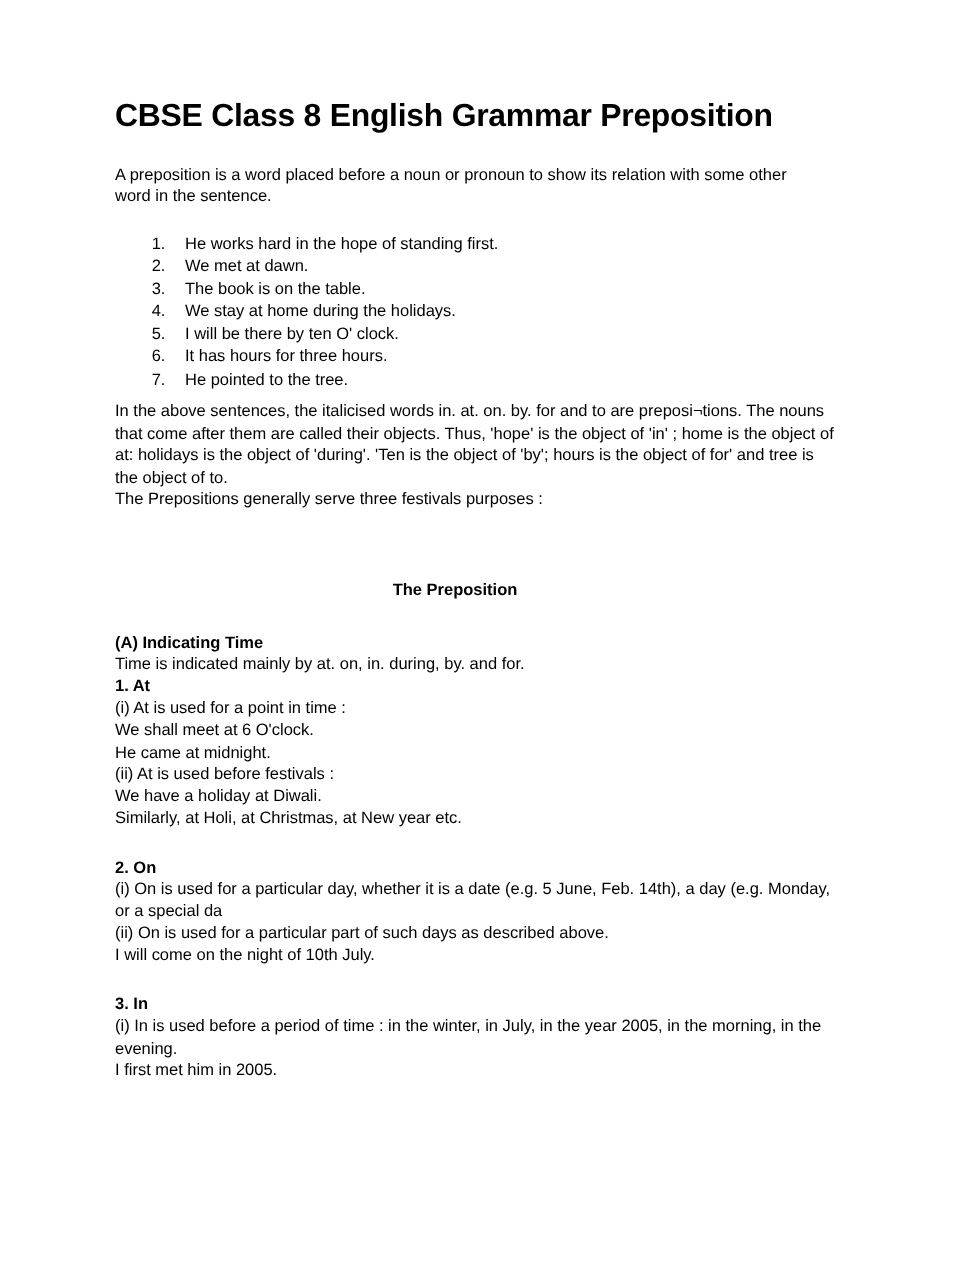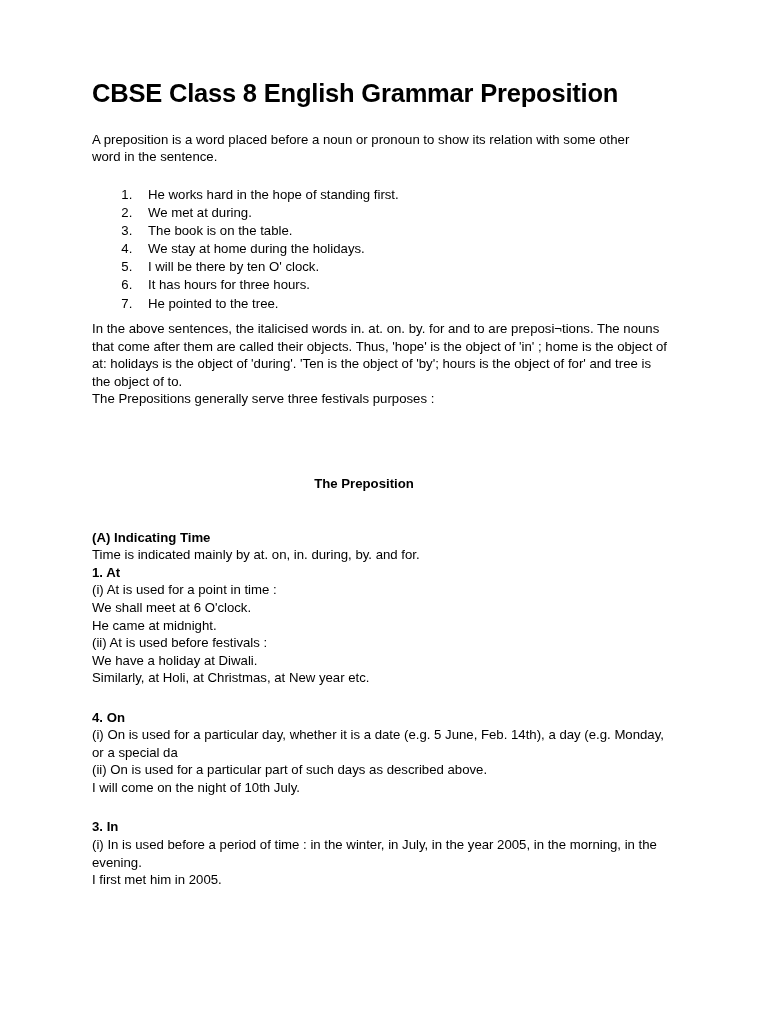--- a/index.html
+++ b/index.html
@@ -53,21 +53,21 @@
   .gap-md { height: 22px; }
   .gap-lg { height: 30px; }
   .list-lines {
     font-size: 13.2px;
     line-height: 1.33;
   }
   .center-head {
     text-align: center;
     font-size: 13.2px;
     font-weight: bold;
-    margin: 16px;
+    margin: 4px;
     padding-right: 40px;
   }
   .bold-line {
     font-weight: bold;
     font-size: 13.2px;
     line-height: 1.33;
   }
   .line {
     font-size: 13.2px;
     line-height: 1.33;
@@ -78,21 +78,21 @@
 <body>
 
 <div class="page">
 
   <h1 class="doc-title">CBSE Class 8 English Grammar Preposition</h1>
 
   <p class="intro">A preposition is a word placed before a noun or pronoun to show its relation with some other word in the sentence.</p>
 
   <ol class="examples">
     <li>He works hard in the hope of standing first.</li>
-    <li>We met at during.</li>
+    <li>We met at dawn.</li>
     <li>The book is on the table.</li>
     <li>We stay at home during the holidays.</li>
     <li>I will be there by ten O' clock.</li>
     <li>It has hours for three hours.</li>
     <li>He pointed to the tree.</li>
   </ol>
 
   <p class="para">In the above sentences, the italicised words in. at. on. by. for and to are preposi¬tions. The nouns that come after them are called their objects. Thus, 'hope' is the object of 'in' ; home is the object of at: holidays is the object of 'during'. 'Ten is the object of 'by'; hours is the object of for' and tree is the object of to.</p>
   <div class="line block">The Prepositions generally serve three festivals purposes :</div>
 
@@ -112,21 +112,21 @@
     <div class="bold-line">1. At</div>
     <div class="line">(i) At is used for a point in time :</div>
     <div class="line">We shall meet at 6 O'clock.</div>
     <div class="line">He came at midnight.</div>
     <div class="line">(ii) At is used before festivals :</div>
     <div class="line">We have a holiday at Diwali.</div>
     <div class="line">Similarly, at Holi, at Christmas, at New year etc.</div>
 
     <div class="gap-md"></div>
 
-    <div class="bold-line">4. On</div>
+    <div class="bold-line">2. On</div>
     <div class="line">(i) On is used for a particular day, whether it is a date (e.g. 5 June, Feb. 14th), a day (e.g. Monday, or a special da</div>
     <div class="line">(ii) On is used for a particular part of such days as described above.</div>
     <div class="line">I will come on the night of 10th July.</div>
 
     <div class="gap-md"></div>
 
     <div class="bold-line">3. In</div>
     <div class="line">(i) In is used before a period of time : in the winter, in July, in the year 2005, in the morning, in the evening.</div>
     <div class="line">I first met him in 2005.</div>
   </div>

